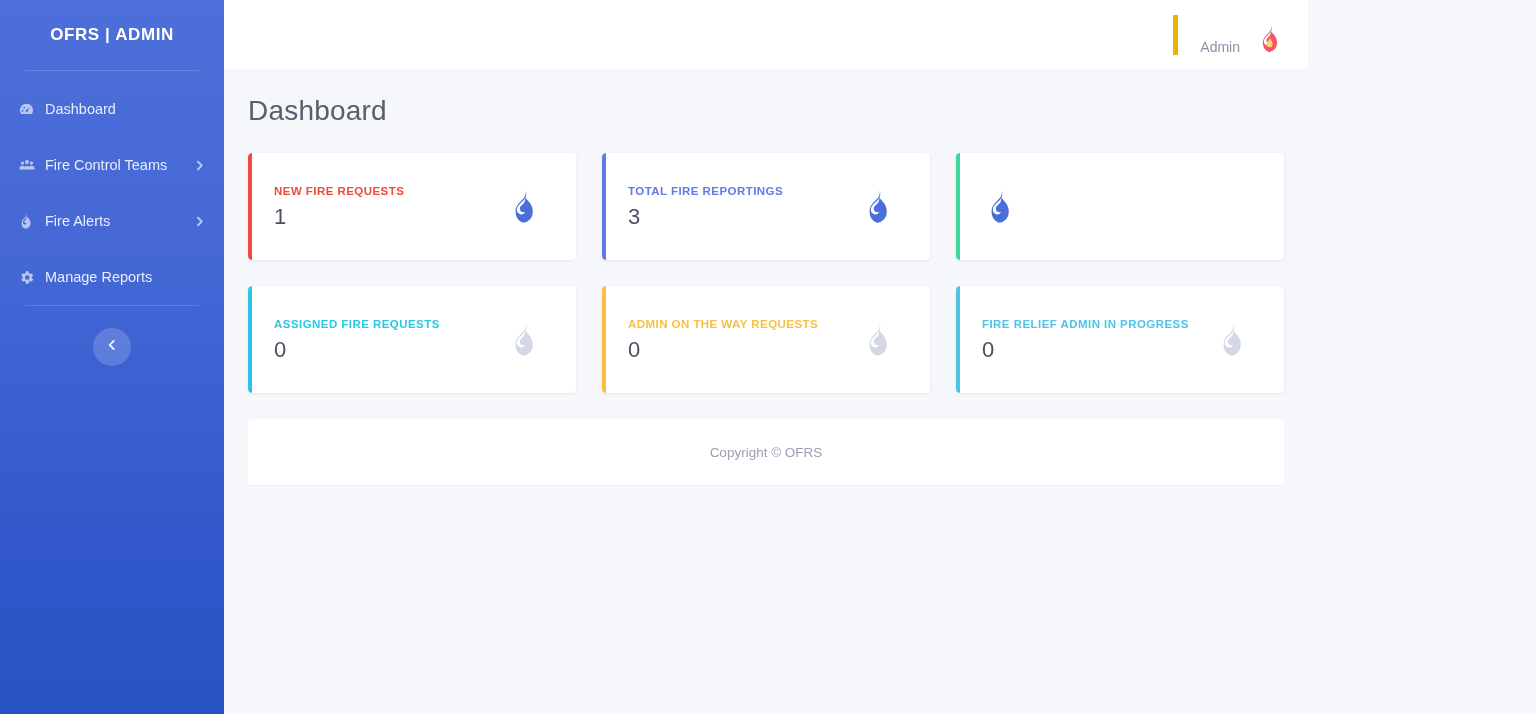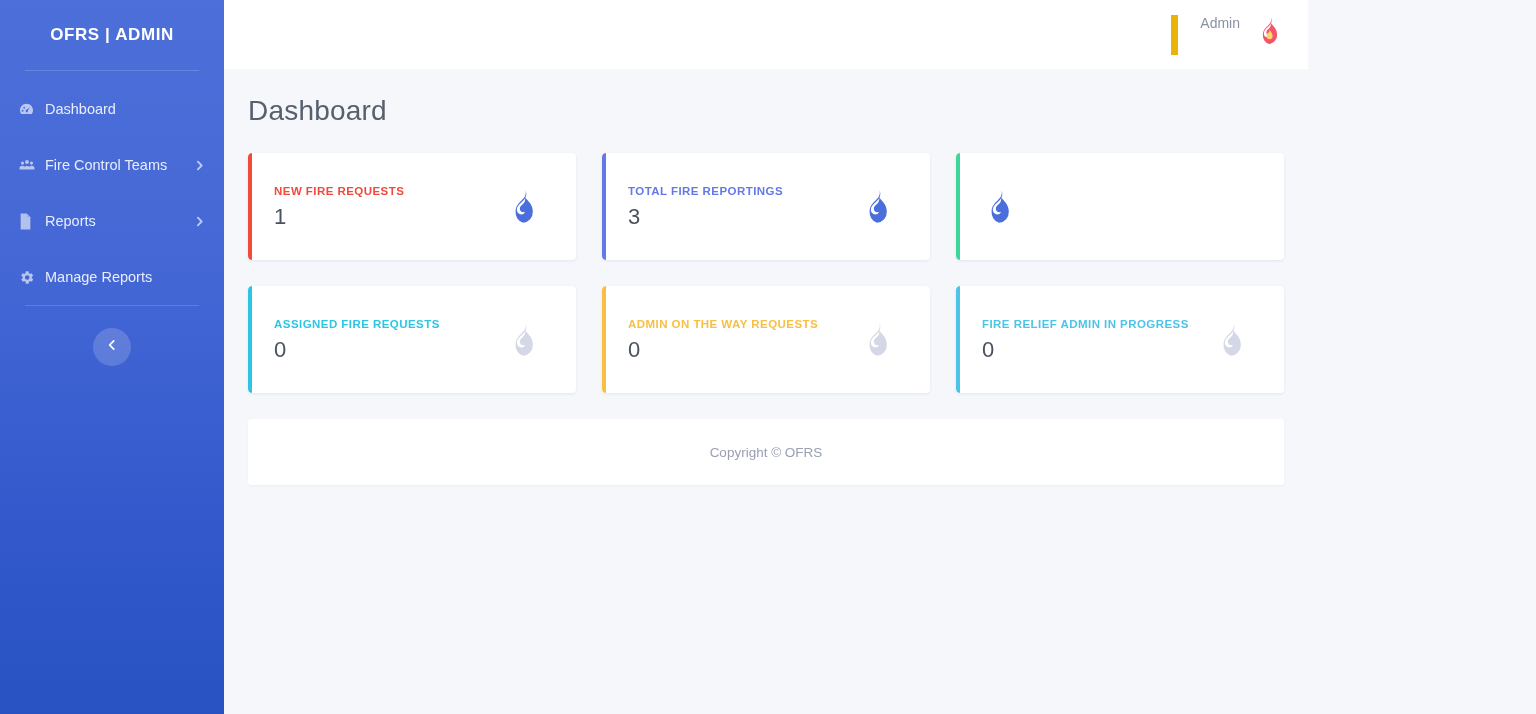--- a/index.html
+++ b/index.html
@@ -110,24 +110,24 @@
     flex: 0 0 69px;
     background: #ffffff;
     display: flex;
     align-items: center;
     justify-content: flex-end;
     padding-right: 24px;
   }
 
   .topbar-user {
     display: flex;
-    align-items: flex-start;
+    align-items: flex-end;
     height: 40px;
     padding-left: 22px;
-    border-left: 7px solid #eab308;
+    border-left: 5px solid #eab308;
     gap: 14px;
   }
   .topbar-user .uname {
     color: #8b91a4;
     font-size: 14px;
   }
   .avatar-flame {
     width: 30px;
     height: 32px;
     display: flex;
@@ -246,35 +246,34 @@
           </svg>
         </span>
         <span class="label">Fire Control Teams</span>
         <span class="caret">
           <svg width="13" height="13" viewBox="0 0 24 24" fill="none" stroke="#ffffff" stroke-width="3.4" stroke-linecap="round" stroke-linejoin="round">
             <polyline points="9 5 16 12 9 19"></polyline>
           </svg>
         </span>
       </div>
 
-
       <div class="nav-item">
         <span class="ico">
           <svg width="15" height="17" viewBox="0 0 24 28" fill="#ffffff">
-            <path d="M4 1h10l6 6v20H4z" opacity="0.95"></path>
-            <path d="M14 1l6 6h-6z" fill="#cfd8f5"></path>
-          </svg>
-        </span>
-        <span class="label">Reports</span>
+            <path d="M13.6 0c.6 4.4-1.6 6.4-3.6 8.4-2.1 2-4.3 4.2-4.3 8.4A9 9 0 0012 26a9 9 0 008.4-9.2c0-5.2-3.4-8.3-6.1-11.3.2 2.4-.6 4-1.8 5.2-1 1-2.3 1.8-2.3 3.5a2.9 2.9 0 002.9 2.9 2.6 2.6 0 001.3-.4 3.3 3.3 0 01-3.1 2.1 3.6 3.6 0 01-3.6-3.7c0-2.6 1.8-4 3.5-5.7C13.2 7.2 15 5 13.6 0z"></path>
+          </svg>
+        </span>
+        <span class="label">Fire Alerts</span>
         <span class="caret">
           <svg width="13" height="13" viewBox="0 0 24 24" fill="none" stroke="#ffffff" stroke-width="3.4" stroke-linecap="round" stroke-linejoin="round">
             <polyline points="9 5 16 12 9 19"></polyline>
           </svg>
         </span>
       </div>
+
 
       <div class="nav-item">
         <span class="ico">
           <svg width="17" height="17" viewBox="0 0 24 24" fill="#ffffff">
             <path d="M19.4 13a7.6 7.6 0 000-2l2-1.6-2-3.4-2.4 1a7.5 7.5 0 00-1.7-1L14.9 3H11l-.4 2.9c-.6.3-1.2.6-1.7 1l-2.4-1-2 3.4L6.6 11a7.6 7.6 0 000 2l-2 1.6 2 3.4 2.4-1c.5.4 1.1.8 1.7 1l.4 2.9h3.9l.4-2.9c.6-.2 1.2-.6 1.7-1l2.4 1 2-3.4zM13 15.3a3.3 3.3 0 110-6.6 3.3 3.3 0 010 6.6z"></path>
           </svg>
         </span>
         <span class="label">Manage Reports</span>
       </div>
 

